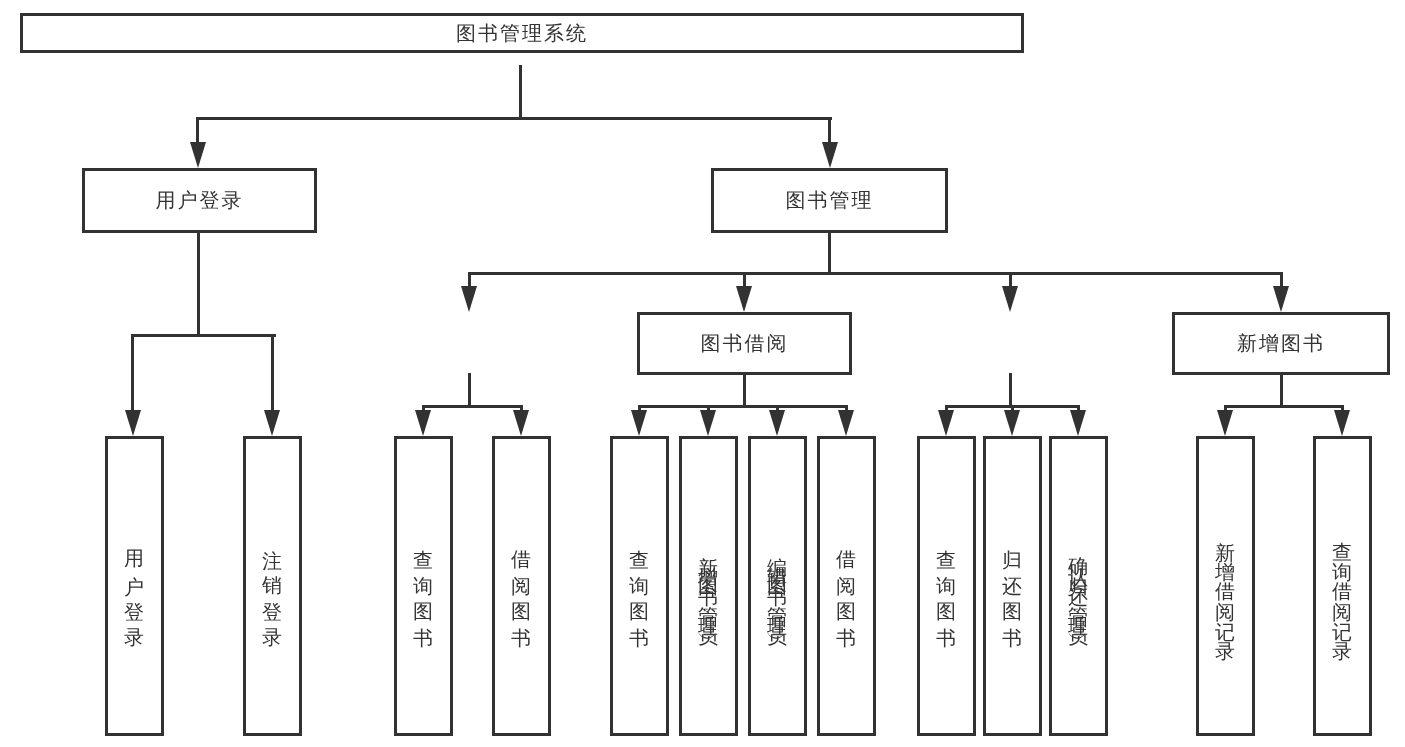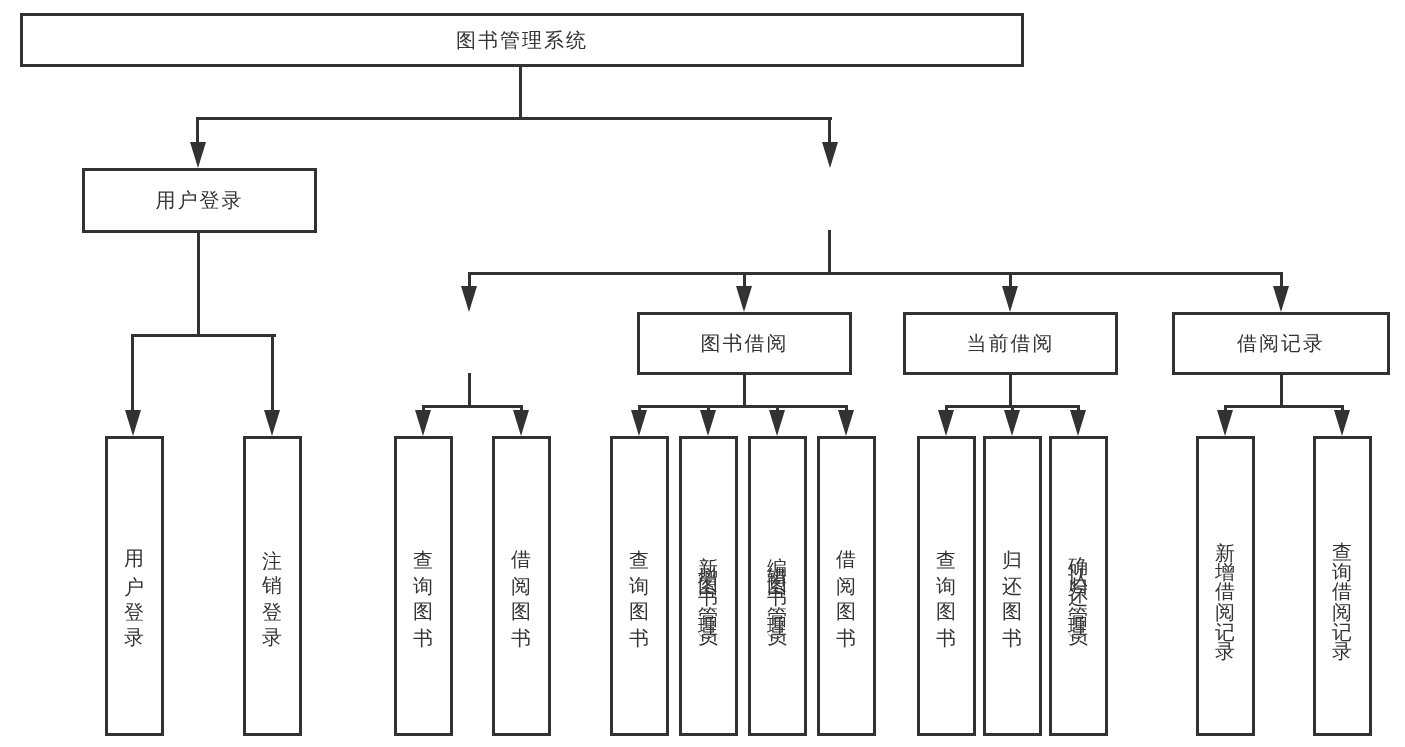--- a/index.html
+++ b/index.html
@@ -49,33 +49,36 @@
     position:absolute;right:5px;bottom:5px;
     font-size:20px;color:var(--wm);letter-spacing:1px;white-space:nowrap;
     text-shadow:0 0 2px #fff,0 0 1px #fff;
   }
 </style>
 </head>
 <body>
 
 <div class="canvas">
 
-  <div class="box" style="left:20px;top:13px;width:1004px;height:54px;">
+  <div class="box" style="left:20px;top:13px;width:1004px;height:40px;">
     <span>图书管理系统</span>
   </div>
 
   <div class="vl" style="left:519px;top:65px;height:55px;"></div>
   <div class="hl" style="left:196px;top:117px;width:636px;"></div>
   <div class="vl" style="left:196px;top:118px;height:30px;"></div>
   <div class="ah" style="left:190px;top:142px;"></div>
   <div class="vl" style="left:828px;top:118px;height:30px;"></div>
   <div class="ah" style="left:822px;top:142px;"></div>
 
   <div class="box" style="left:82px;top:168px;width:235px;height:65px;">
     <span>用户登录</span>
+  </div>
+  <div class="box" style="left:711px;top:168px;width:237px;height:65px;">
+    <span>图书管理</span>
   </div>
 
   <div class="vl" style="left:197px;top:231px;height:105px;"></div>
   <div class="hl" style="left:131px;top:334px;width:145px;"></div>
   <div class="vl" style="left:131px;top:334px;height:80px;"></div>
   <div class="ah" style="left:125px;top:410px;"></div>
   <div class="vl" style="left:271px;top:334px;height:80px;"></div>
   <div class="ah" style="left:264px;top:410px;"></div>
 
   <div class="vl" style="left:828px;top:230px;height:45px;"></div>
@@ -85,25 +88,22 @@
   <div class="vl" style="left:743px;top:274px;height:16px;"></div>
   <div class="ah" style="left:736px;top:286px;"></div>
   <div class="vl" style="left:1009px;top:274px;height:16px;"></div>
   <div class="ah" style="left:1002px;top:286px;"></div>
   <div class="vl" style="left:1280px;top:274px;height:16px;"></div>
   <div class="ah" style="left:1273px;top:286px;"></div>
 
   <div class="box" style="left:637px;top:312px;width:215px;height:63px;">
     <span>图书借阅</span>
   </div>
-  <div class="box" style="left:903px;top:312px;width:215px;height:63px;">
-    <span>当前借阅</span>
-  </div>
   <div class="box" style="left:1172px;top:312px;width:218px;height:63px;">
-    <span>借阅记录</span>
+    <span>新增图书</span>
   </div>
 
   <div class="vl" style="left:468px;top:373px;height:35px;"></div>
   <div class="hl" style="left:422px;top:405px;width:101px;"></div>
   <div class="vl" style="left:422px;top:405px;height:9px;"></div>
   <div class="ah" style="left:415px;top:410px;"></div>
   <div class="vl" style="left:520px;top:405px;height:9px;"></div>
   <div class="ah" style="left:513px;top:410px;"></div>
 
   <div class="vl" style="left:743px;top:373px;height:35px;"></div>

